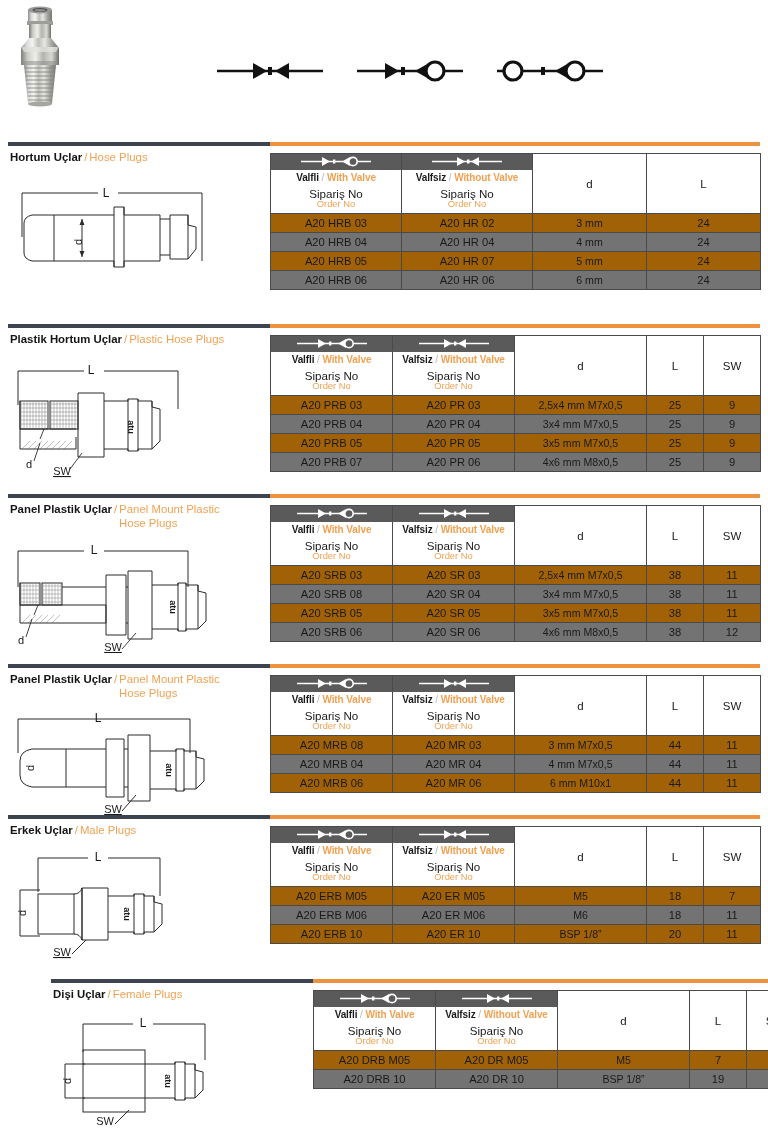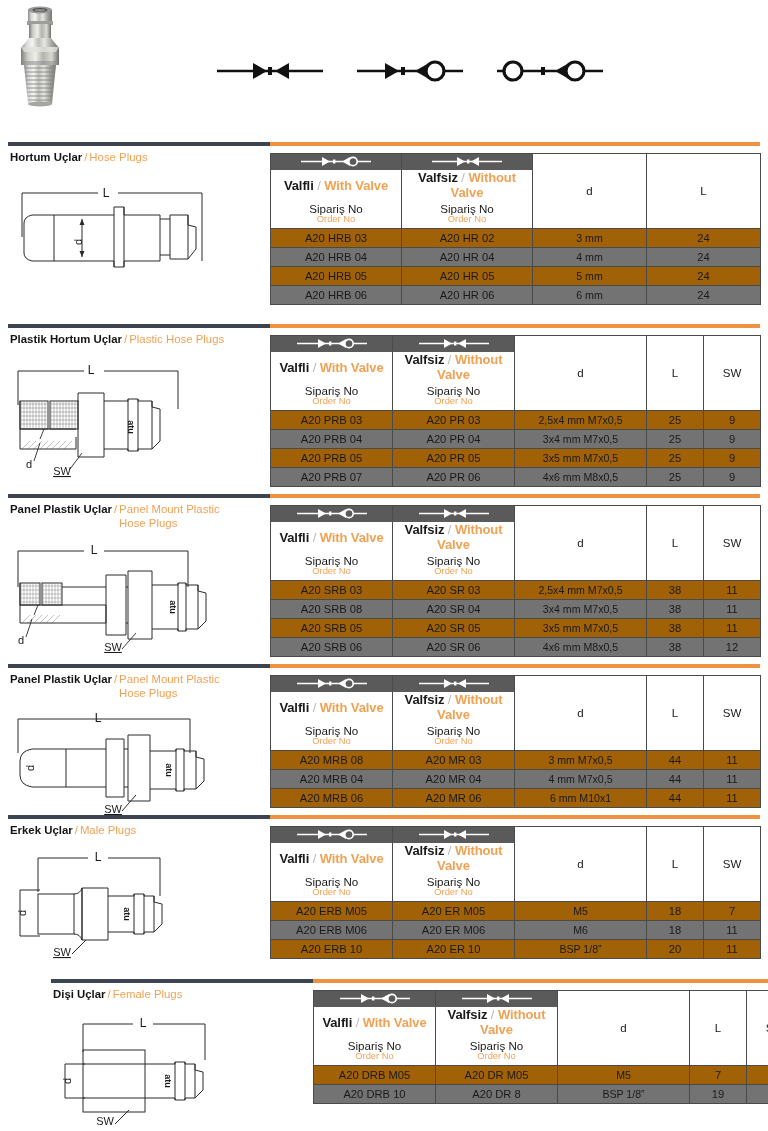--- a/index.html
+++ b/index.html
@@ -110,21 +110,21 @@
     vertical-align: middle;
   }
   .hdr-sym {
     background: #5a5a5a;
     height: 15px;
     border-bottom: 1px solid #5a5a5a !important;
   }
   .hdr-sym svg { display: block; margin: 0 auto; }
   .hdr-valve {
     height: 15px;
-    font-size: 13px;
+    font-size: 10px;
     font-weight: bold;
     letter-spacing: -0.1px;
     border-top: none !important;
     border-bottom: none !important;
     margin-left: 25px;
   }
   .hdr-valve .tr { color: #1a1a1a; }
   .hdr-valve .sep { color: #b9b9b9; font-weight: normal; }
   .hdr-valve .en { color: #f0a254; }
   .hdr-order {
@@ -346,21 +346,21 @@
         <td class="row-cell">24</td>
       </tr>
       <tr class="plain">
         <td class="row-cell">A20 HRB 04</td>
         <td class="row-cell">A20 HR 04</td>
         <td class="row-cell dcell">4 mm</td>
         <td class="row-cell">24</td>
       </tr>
       <tr class="shaded">
         <td class="row-cell">A20 HRB 05</td>
-        <td class="row-cell">A20 HR 05</td>
+        <td class="row-cell">A20 HR 07</td>
         <td class="row-cell dcell">5 mm</td>
         <td class="row-cell">24</td>
       </tr>
       <tr class="plain">
         <td class="row-cell">A20 HRB 06</td>
         <td class="row-cell">A20 HR 06</td>
         <td class="row-cell dcell">6 mm</td>
         <td class="row-cell">24</td>
       </tr>
     </tbody>
@@ -1030,21 +1030,21 @@
       </tr>
       <tr class="shaded">
         <td class="row-cell">A20 DRB M05</td>
         <td class="row-cell">A20 DR M05</td>
         <td class="row-cell dcell">M5</td>
         <td class="row-cell">7</td>
         <td class="row-cell">7</td>
       </tr>
       <tr class="plain">
         <td class="row-cell">A20 DRB 10</td>
-        <td class="row-cell">A20 DR 8</td>
+        <td class="row-cell">A20 DR 10</td>
         <td class="row-cell dcell">BSP 1/8”</td>
         <td class="row-cell">19</td>
         <td class="row-cell">12</td>
       </tr>
     </tbody>
       </table>
   </div>
 </div>
 
 </body></html>

